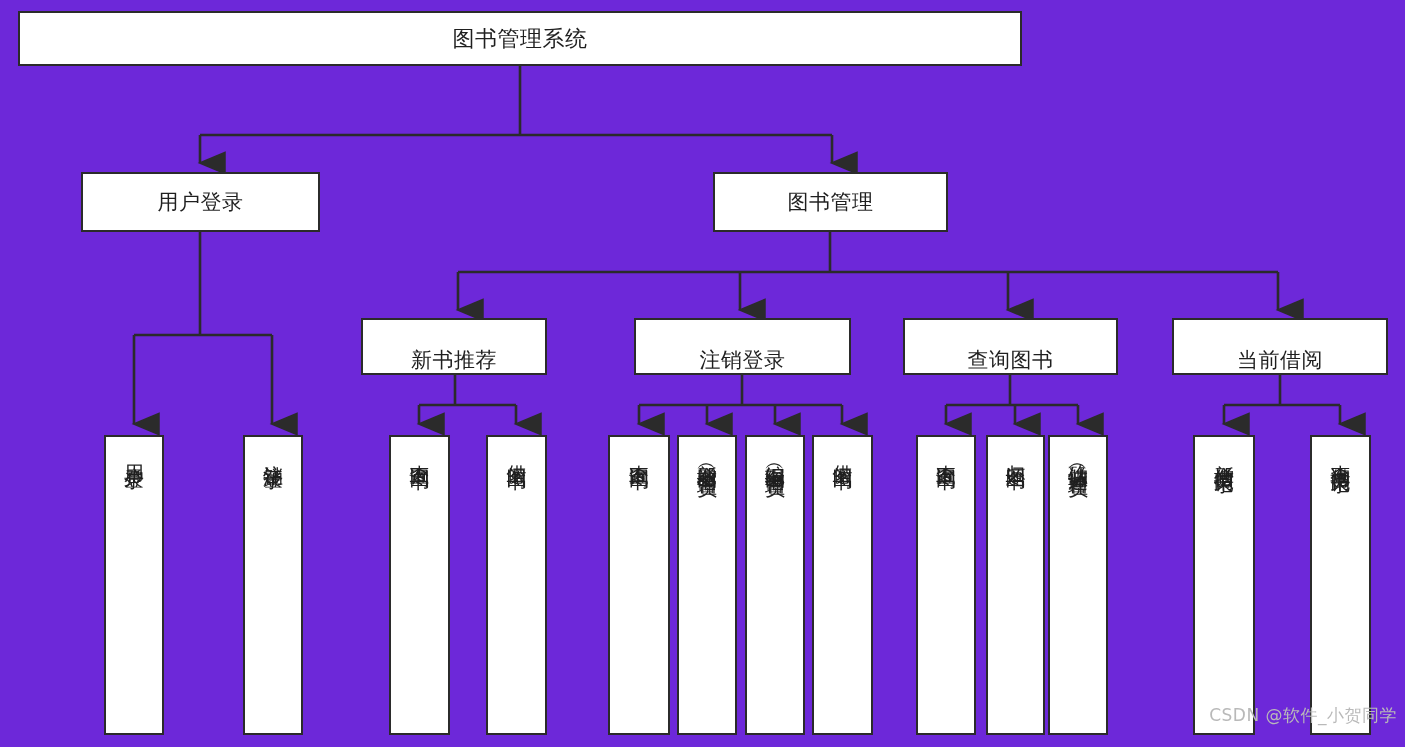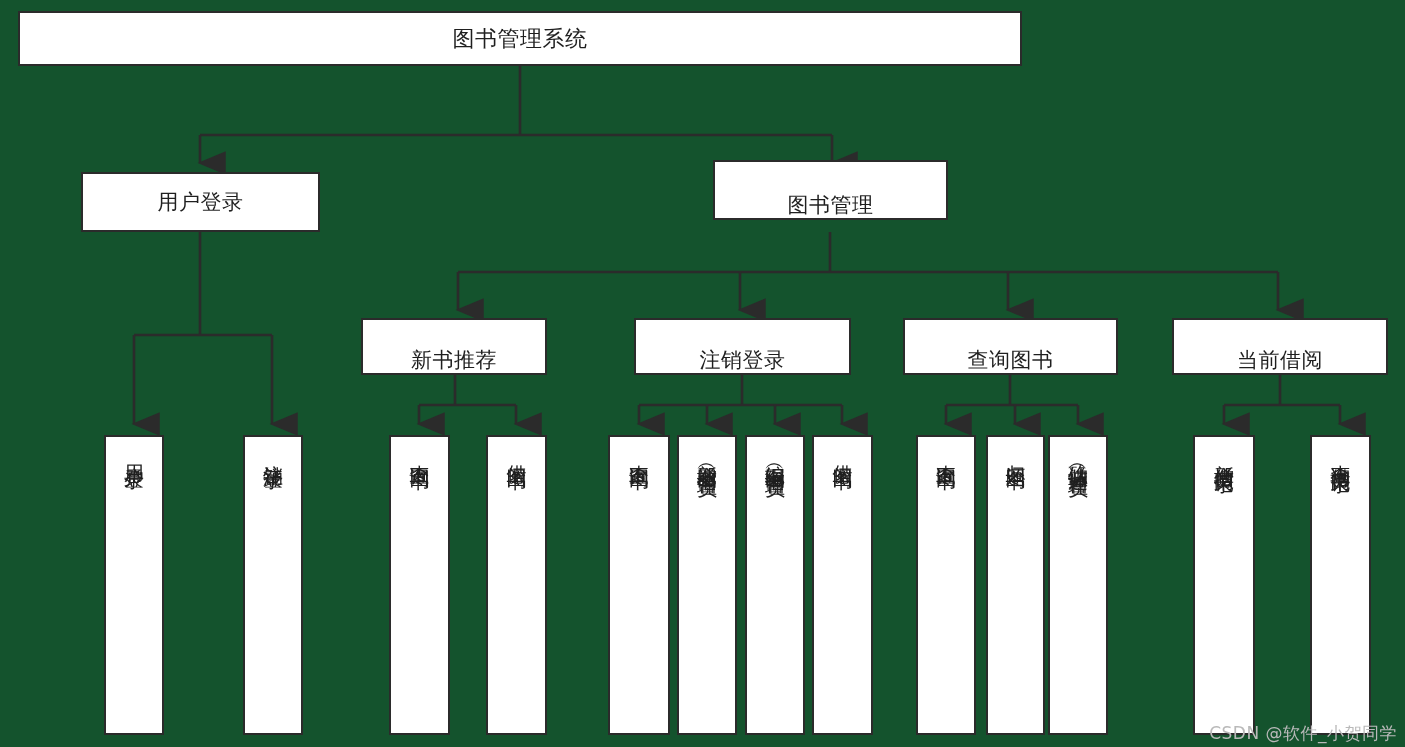--- a/index.html
+++ b/index.html
@@ -9,21 +9,21 @@
     background: #ffffff;
   }
   body {
     font-family: "DejaVu Sans", "Liberation Sans", sans-serif;
     color: #262626;
   }
   #diagram {
     position: relative;
     width: 1405px;
     height: 747px;
-    background: #14532d;
+    background: #6d28d9;
     overflow: hidden;
   }
   #connectors {
     position: absolute;
     left: 0;
     top: 0;
     width: 1405px;
     height: 747px;
     pointer-events: none;
   }
@@ -58,21 +58,21 @@
     font-size: 20px;
     line-height: 1.25;
     letter-spacing: 2px;
     height: auto;
     max-height: 292px;
     white-space: normal;
   }
   #watermark {
     position: absolute;
     right: 8px;
-    bottom: 2px;
+    bottom: 20px;
     font-size: 17px;
     color: #b9b9b9;
     letter-spacing: 0.5px;
     z-index: 3;
     user-select: none;
   }
 </style>
 </head>
 <body>
 
@@ -129,21 +129,21 @@
     </g>
   </svg>
 
   <div class="node root" style="left:18px; top:11px; width:1004px; height:55px;">
     <span class="label">图书管理系统</span>
   </div>
 
   <div class="node level1" style="left:81px; top:172px; width:239px; height:60px;">
     <span class="label">用户登录</span>
   </div>
-  <div class="node level1" style="left:713px; top:160px; width:235px; height:60px;align-items:flex-end;">
+  <div class="node level1" style="left:713px; top:172px; width:235px; height:60px;">
     <span class="label">图书管理</span>
   </div>
 
   <div class="node level2" style="left:361px; top:318px; width:186px; height:57px;">
     <span class="label">新书推荐</span>
   </div>
   <div class="node level2" style="left:634px; top:318px; width:217px; height:57px;">
     <span class="label">注销登录</span>
   </div>
   <div class="node level2" style="left:903px; top:318px; width:215px; height:57px;">

